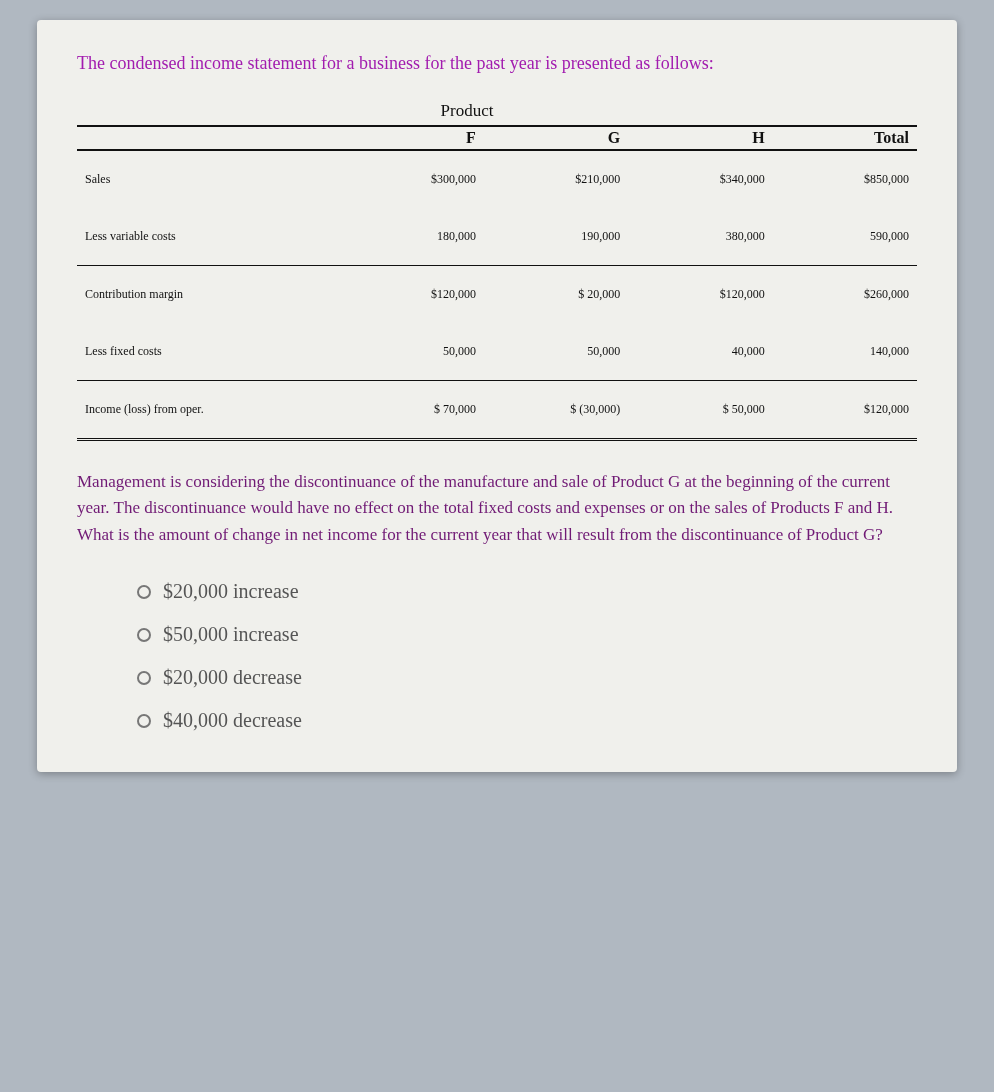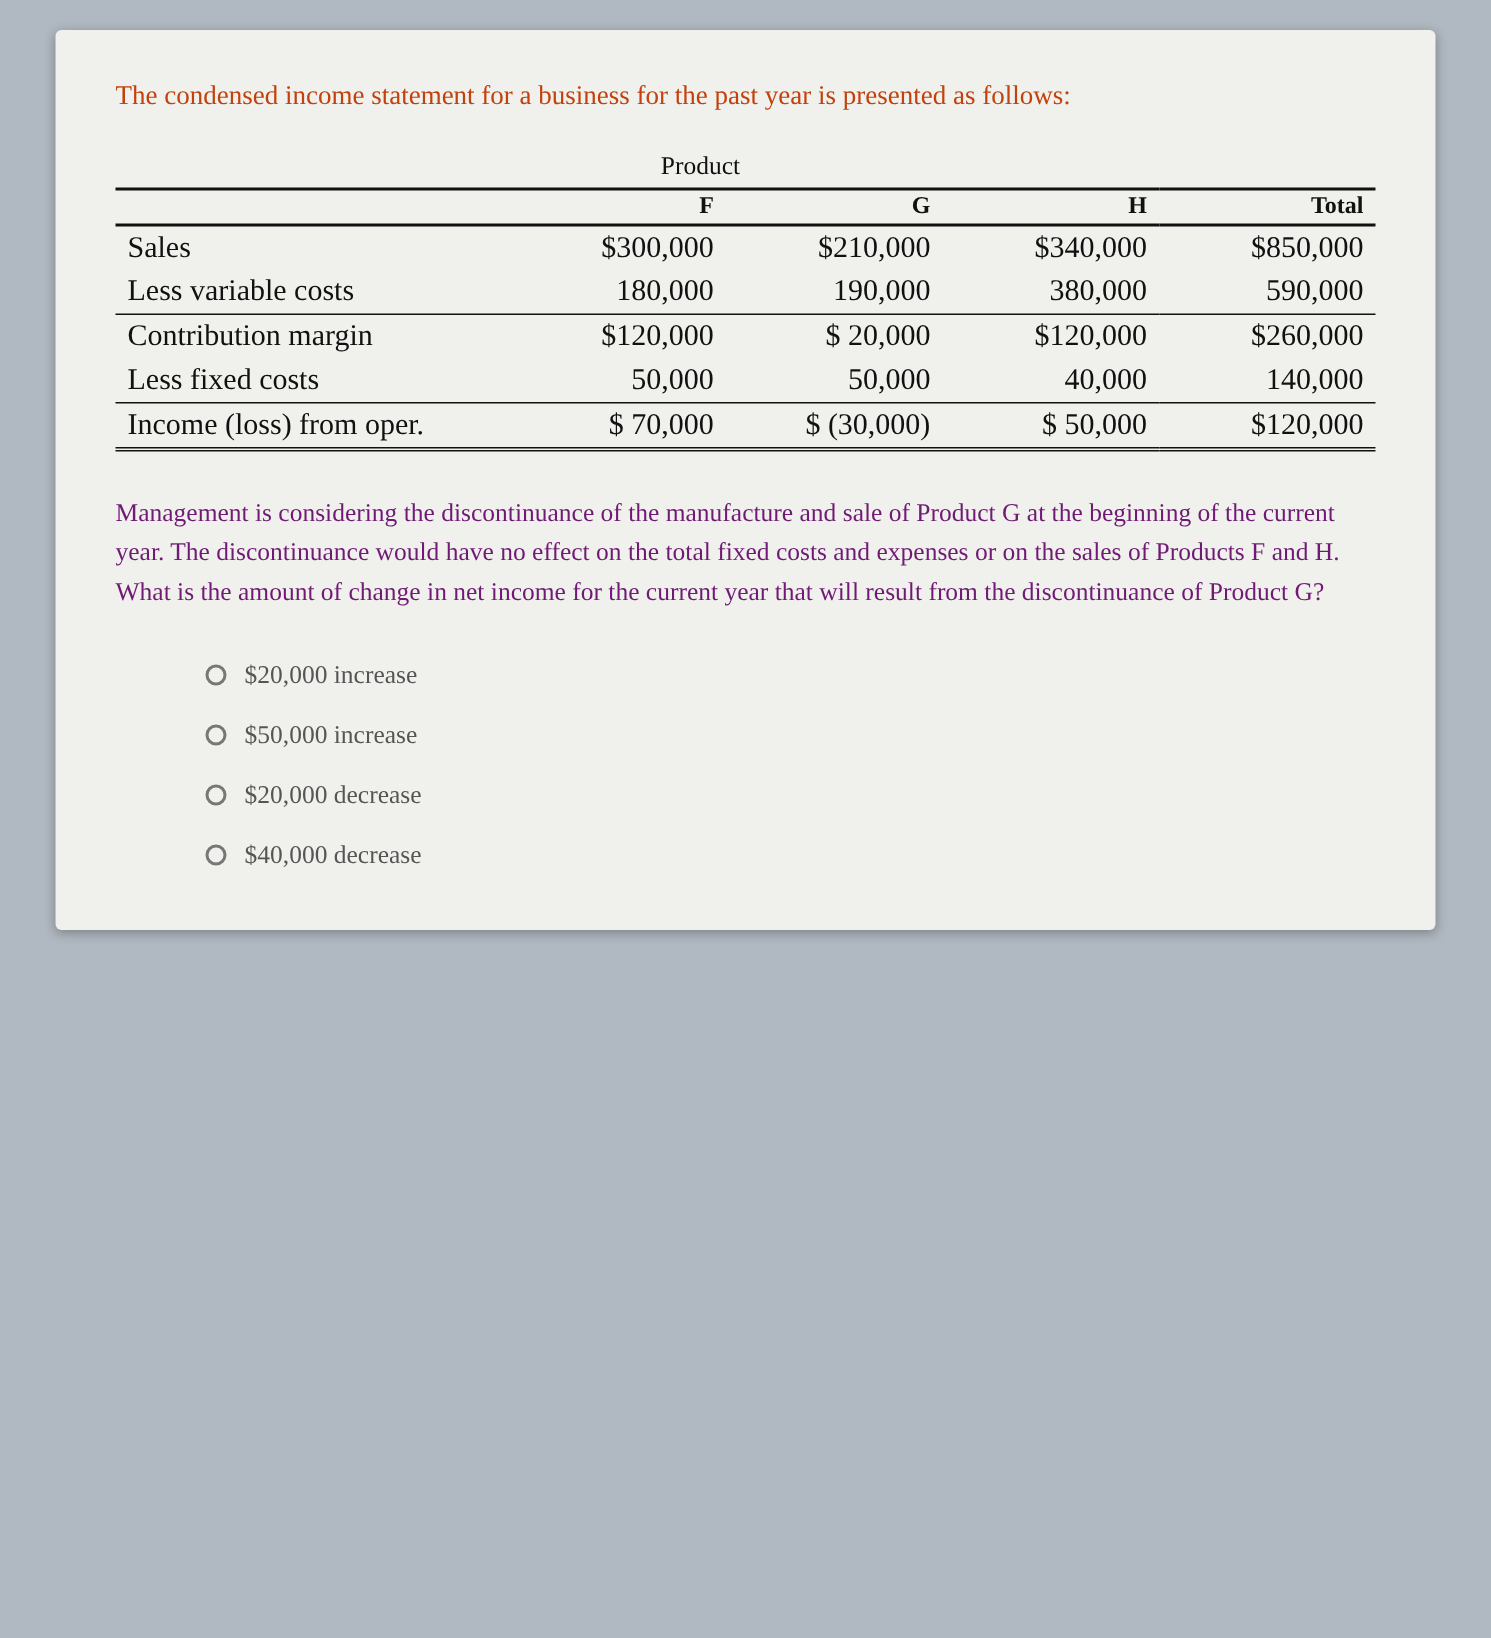--- a/index.html
+++ b/index.html
@@ -23,21 +23,21 @@
       background-color: #f0f0ec;
       width: 920px;
       padding: 30px 40px 40px 40px;
       border-radius: 4px;
       box-shadow: 0 2px 8px rgba(0,0,0,0.3);
     }
 
     .intro-text {
       font-size: 18px;
       line-height: 1.5;
-      color: #c2410c;
+      color: #a21caf;
       margin-bottom: 24px;
     }
 
     .table-section {
       margin-bottom: 28px;
     }
 
     .product-header {
       text-align: center;
       font-size: 17px;
@@ -61,22 +61,22 @@
       border-bottom: 2px solid #111;
     }
 
     table.income-table thead tr th.label-col {
       text-align: left;
       width: 200px;
     }
 
     table.income-table tbody tr td {
       text-align: right;
-      padding: 3px 8px;
-      font-size: 20px;
+      padding: 21px 8px;
+      font-size: 12px;
     }
 
     table.income-table tbody tr td.label-col {
       text-align: left;
       font-weight: normal;
     }
 
     .underline-row td {
       border-bottom: 1px solid #111;
     }
@@ -101,21 +101,21 @@
       display: flex;
       flex-direction: column;
       gap: 20px;
       padding-left: 60px;
     }
 
     .option-item {
       display: flex;
       align-items: center;
       gap: 12px;
-      font-size: 17px;
+      font-size: 20px;
       color: #555;
     }
 
     .option-radio {
       width: 14px;
       height: 14px;
       border-radius: 50%;
       border: 2px solid #777;
       flex-shrink: 0;
       background: transparent;

